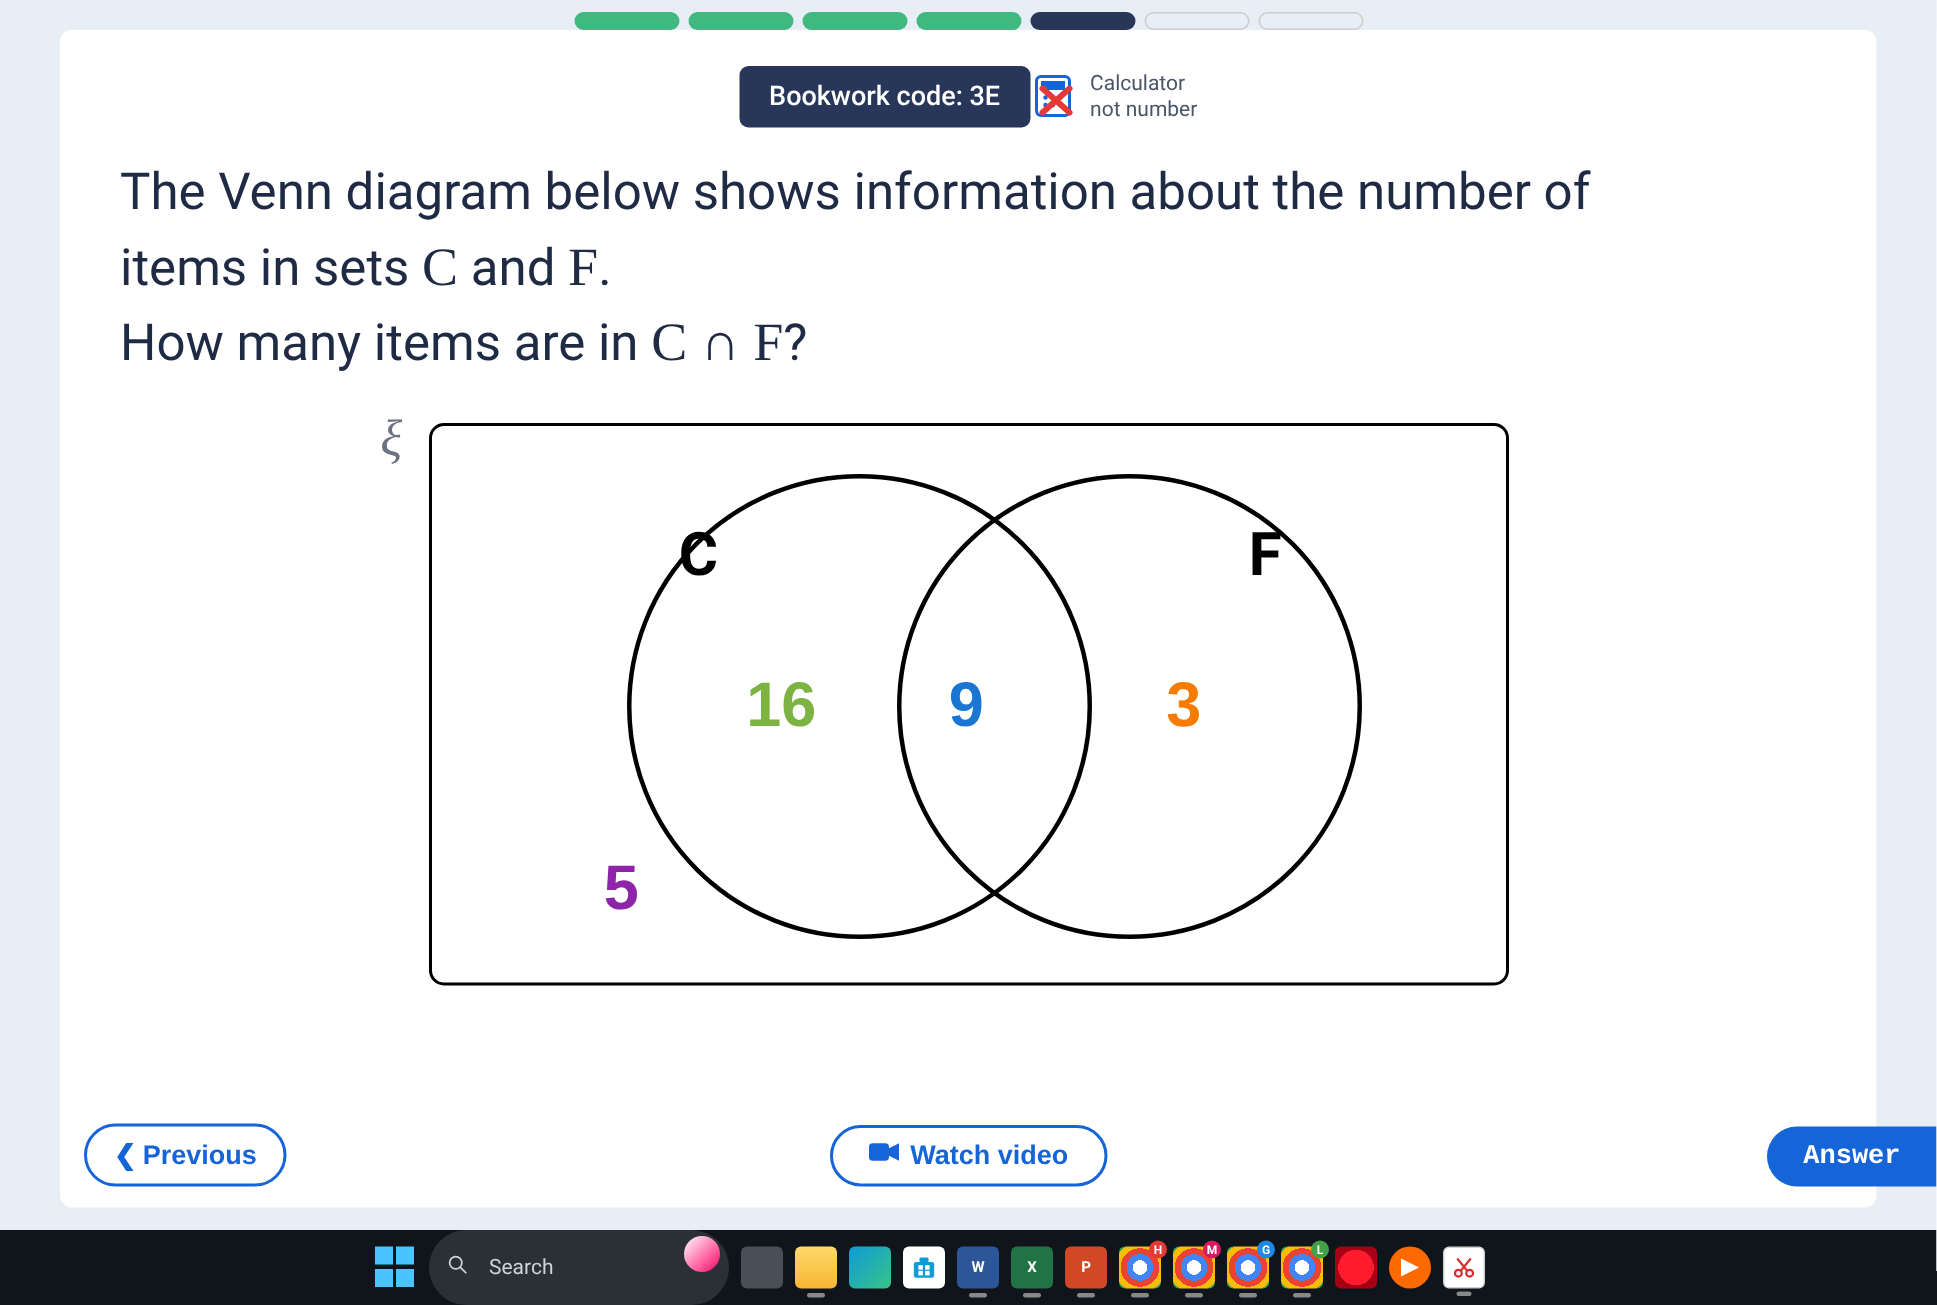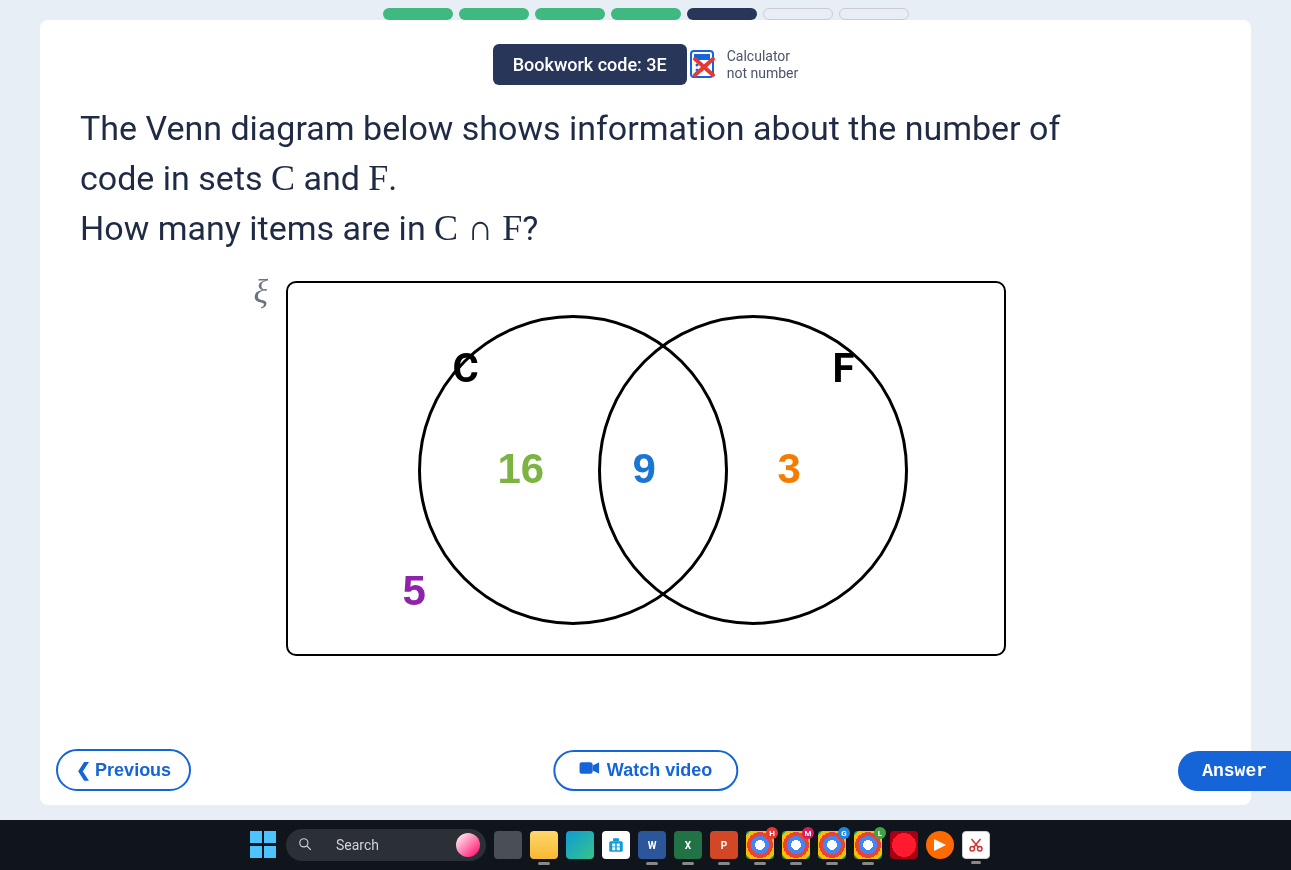--- a/index.html
+++ b/index.html
@@ -194,24 +194,24 @@
   .taskbar .spacer-left{ width:230px; }
   .start-btn {
     width:28px;height:28px;
     display:flex;flex-wrap:wrap;gap:2px;
     cursor:pointer;
   }
   .start-btn span{width:12px;height:12px;background:#4cc2ff;}
   .search-pill {
     background:#2b2f36;
     border-radius:999px;
-    height:32px;
+    height:50px;
     display:flex;align-items:center;
     padding:0 12px;
-    gap:24px;
+    gap:14px;
     color:#cfd3d8;
     font-size:14px;
     width:200px;
     cursor:pointer;
     position:relative;
   }
   .search-pill .end-icon{
     position:absolute;right:6px;top:4px;
     width:24px;height:24px;border-radius:50%;
     background:linear-gradient(135deg,#fff,#f06);
@@ -276,21 +276,21 @@
       </span>
       <div class="calc-text">
         <div>Calculator</div>
         <div>not number</div>
       </div>
     </div>
   </div>
 
   <div class="question">
     <span>The Venn diagram below shows information about the number of</span><br>
-    <span>code in sets </span><span class="serif">C</span><span> and </span><span class="serif">F</span><span>.</span><br>
+    <span>items in sets </span><span class="serif">C</span><span> and </span><span class="serif">F</span><span>.</span><br>
     <span>How many items are in </span><span class="serif">C</span><span class="serif"> ∩ </span><span class="serif">F</span><span>?</span>
   </div>
 
   <div style="position:relative;width:720px;margin:0 auto;">
     <span class="xi">ξ</span>
     <div class="venn-box">
       <div class="circle left"></div>
       <div class="circle right"></div>
       <div class="label-c">C</div>
       <div class="label-f">F</div>

